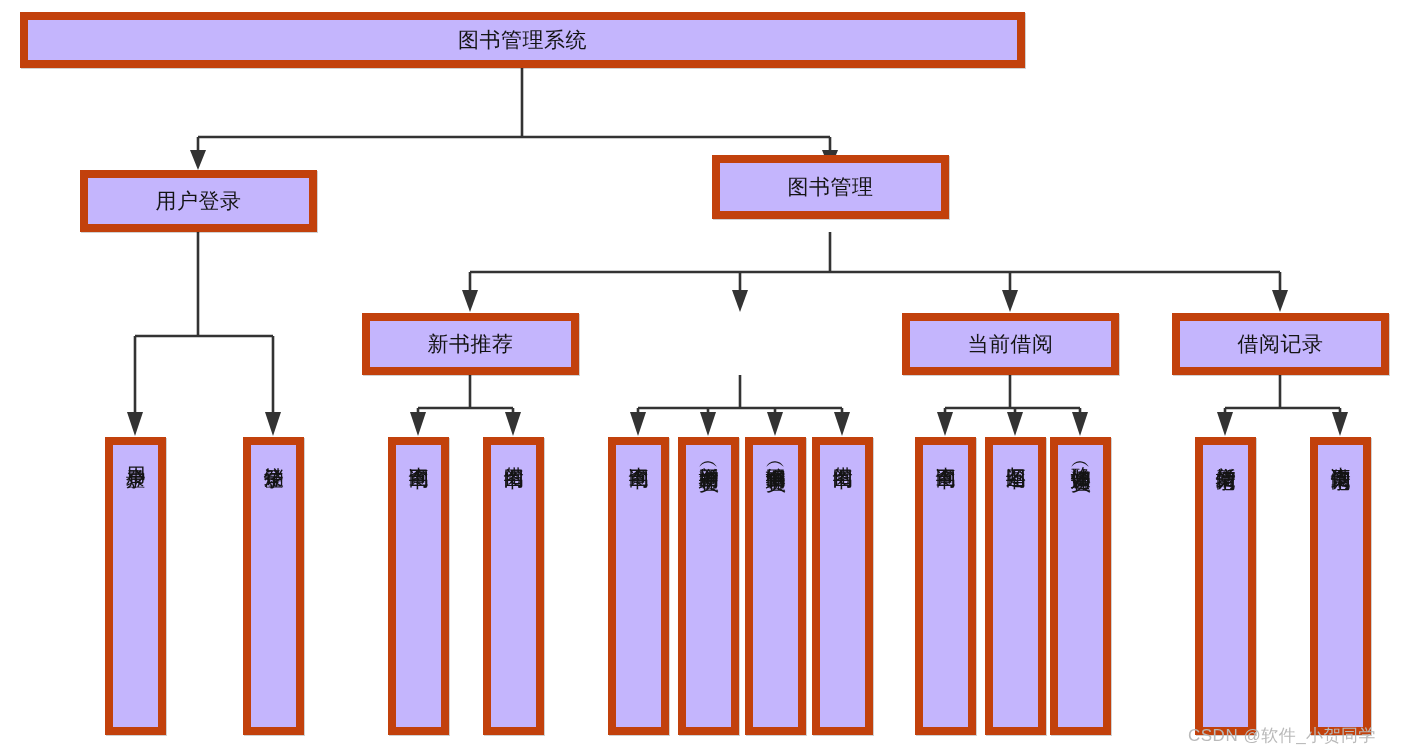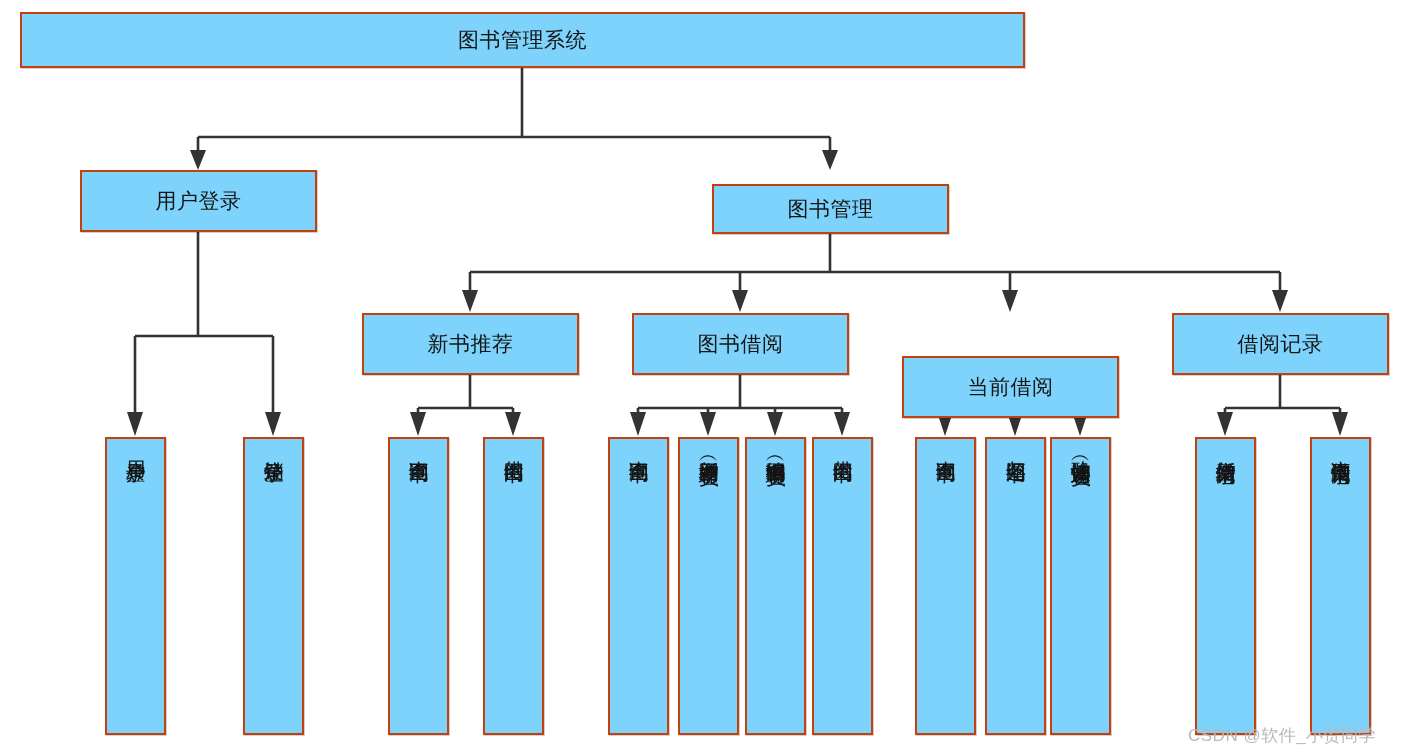--- a/index.html
+++ b/index.html
@@ -10,22 +10,22 @@
     font-family:"Liberation Sans","DejaVu Sans",sans-serif;
     overflow:hidden;
     position:relative;
   }
   #diagram{
     position:absolute;left:0;top:0;width:1405px;height:747px;
   }
   .node{
     position:absolute;
     box-sizing:border-box;
-    background:#7dd3fc;
-    border:2px solid #c2410c;
+    background:#c4b5fd;
+    border:8px solid #c2410c;
     display:flex;
     align-items:center;
     justify-content:center;
     color:#1a1a1a;
     box-shadow:1px 1px 0 rgba(0,0,0,0.18);
   }
   .node .label{
     font-size:21px;
     line-height:1.15;
     letter-spacing:0.5px;
@@ -132,31 +132,28 @@
     <polygon points="1332,412 1348,412 1340,436"></polygon>
   </svg>
 
   <div class="node root" style="left:20px;top:12px;width:1005px;height:56px;">
     <span class="label">图书管理系统</span>
   </div>
 
   <div class="node" style="left:80px;top:170px;width:237px;height:62px;">
     <span class="label">用户登录</span>
   </div>
-  <div class="node" style="left:712px;top:184px;width:237px;height:50px;">
+  <div class="node" style="left:712px;top:155px;width:237px;height:64px;">
     <span class="label">图书管理</span>
   </div>
 
   <div class="node" style="left:362px;top:313px;width:217px;height:62px;">
     <span class="label">新书推荐</span>
   </div>
-  <div class="node" style="left:632px;top:313px;width:217px;height:62px;">
-    <span class="label">图书借阅</span>
-  </div>
-  <div class="node" style="left:902px;top:313px;width:217px;height:62px;margin-top:43px;">
+  <div class="node" style="left:902px;top:313px;width:217px;height:62px;">
     <span class="label">当前借阅</span>
   </div>
   <div class="node" style="left:1172px;top:313px;width:217px;height:62px;text-align:right;">
     <span class="label">借阅记录</span>
   </div>
 
   <div class="node leaf" style="left:105px;top:437px;width:61px;height:298px;">
     <span class="label">用户登录</span>
   </div>
   <div class="node leaf" style="left:243px;top:437px;width:61px;height:298px;">

